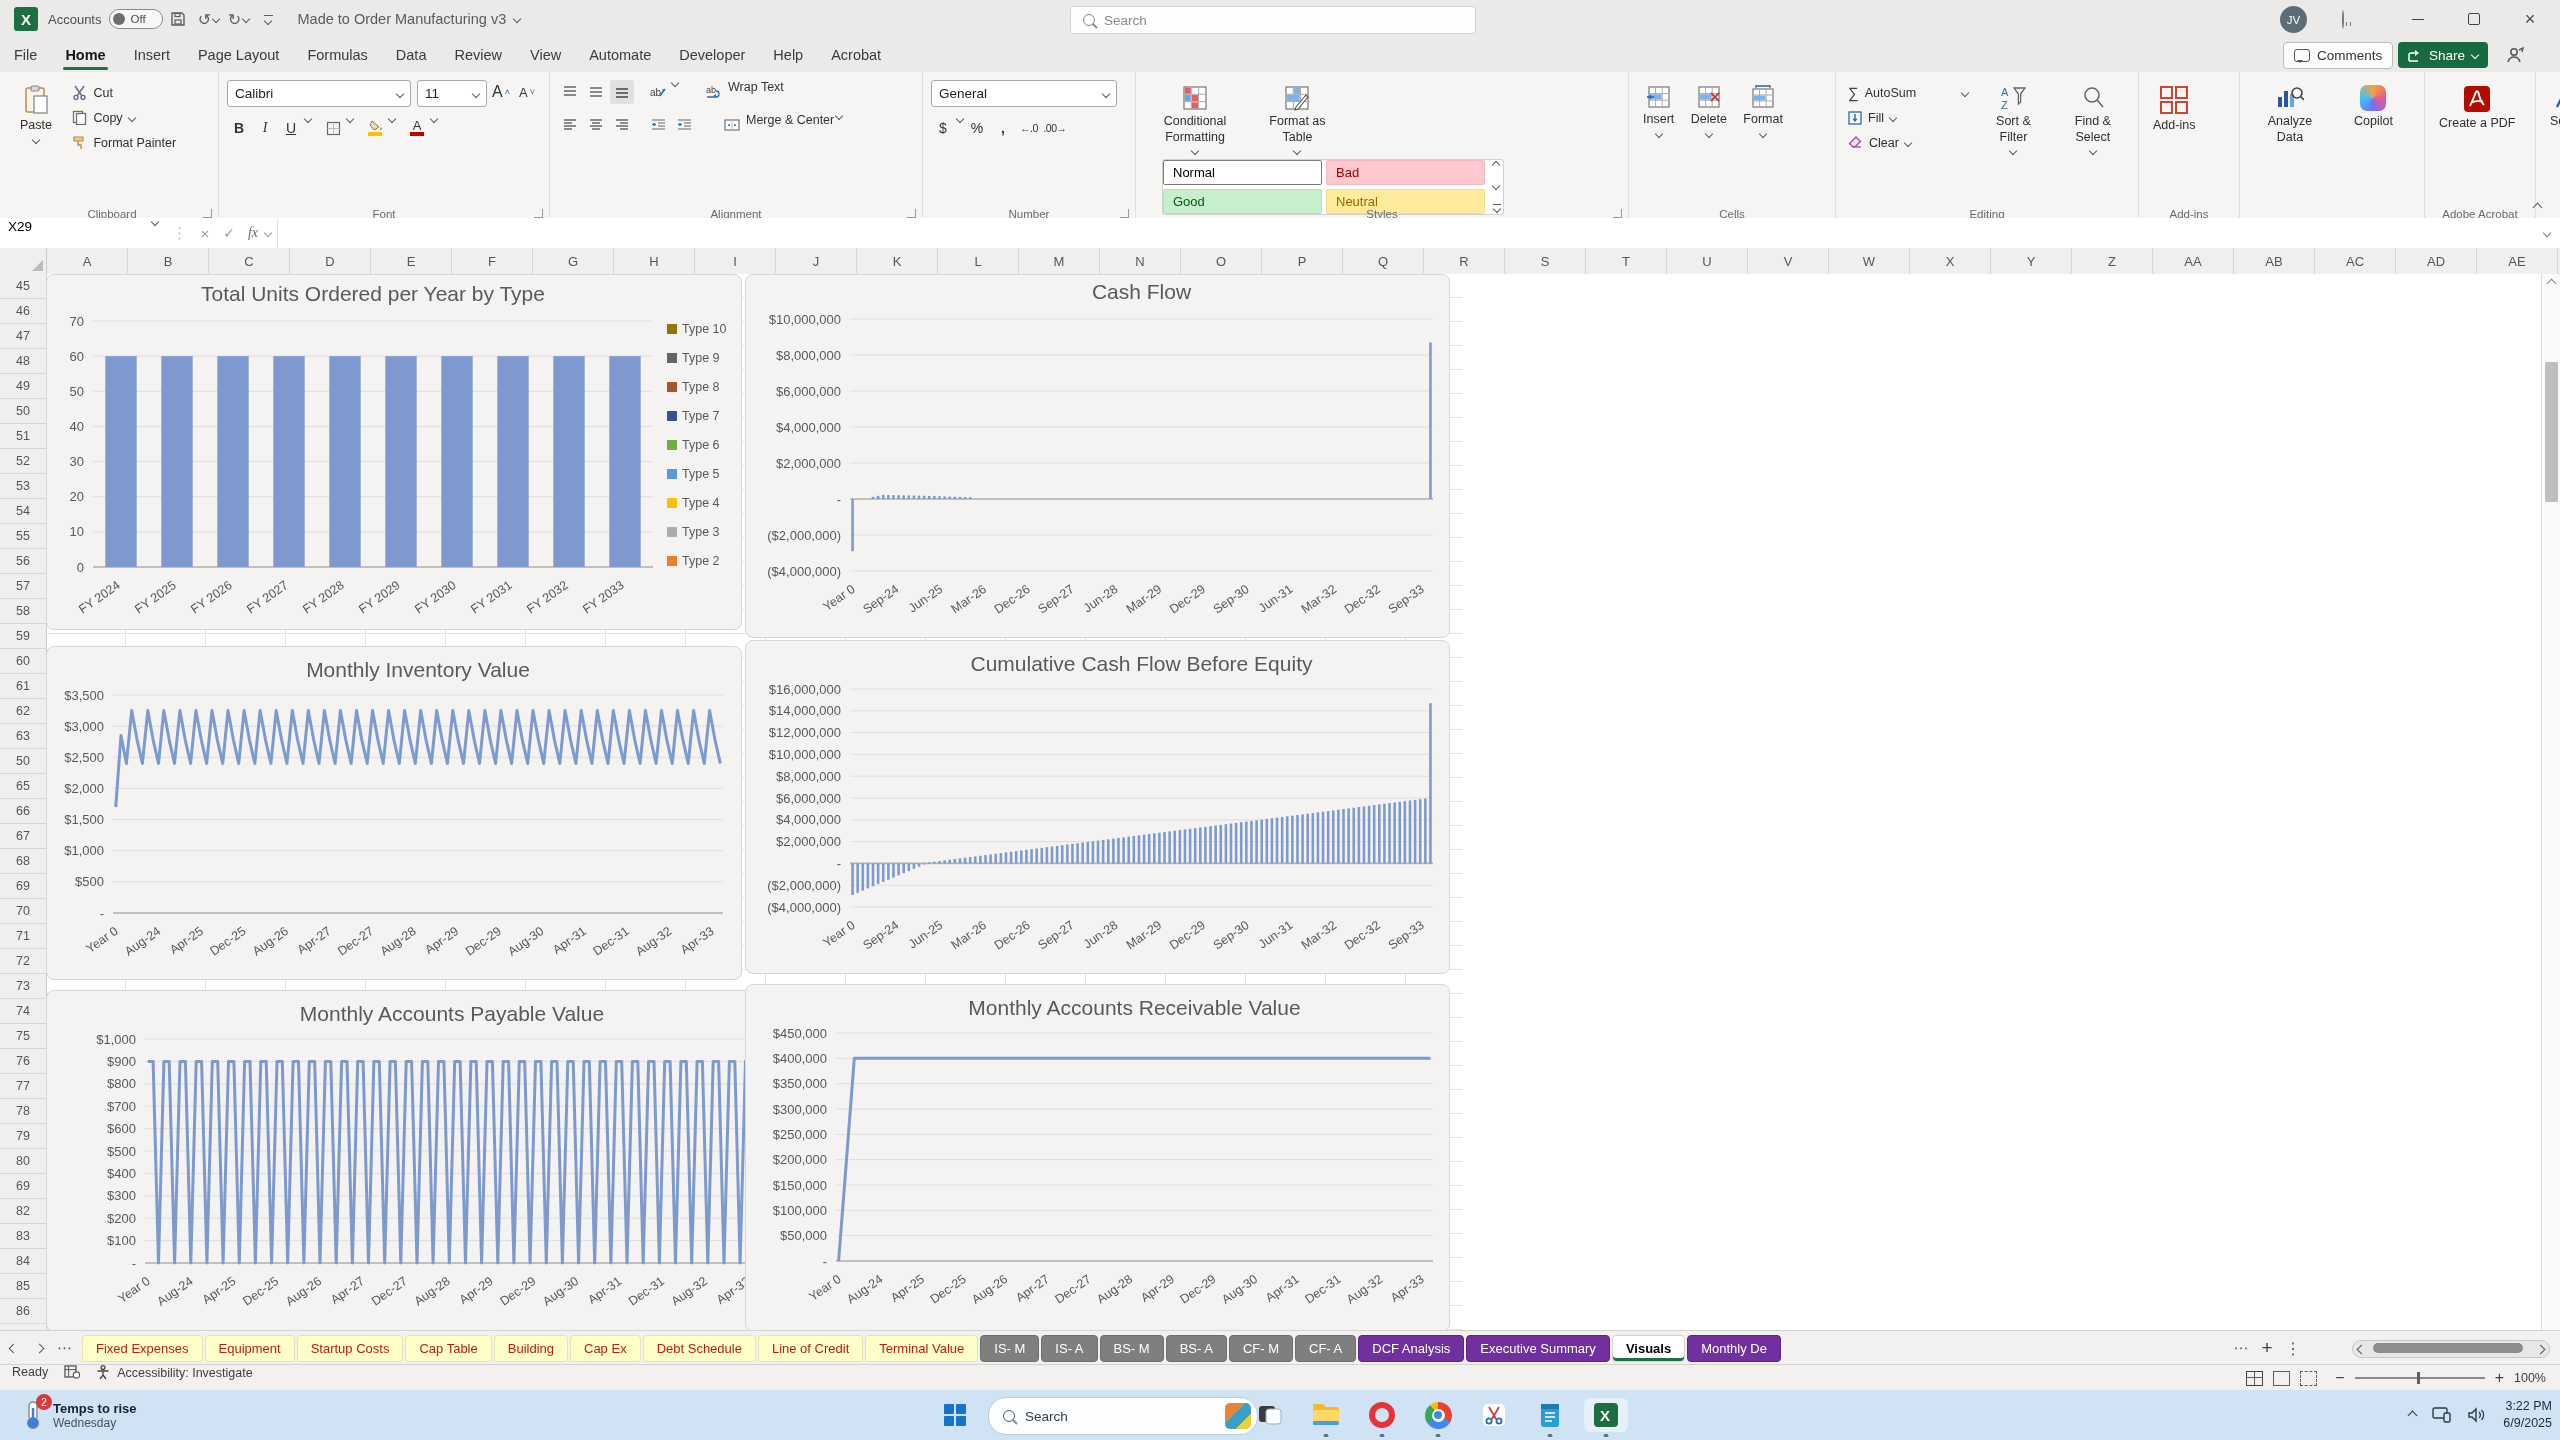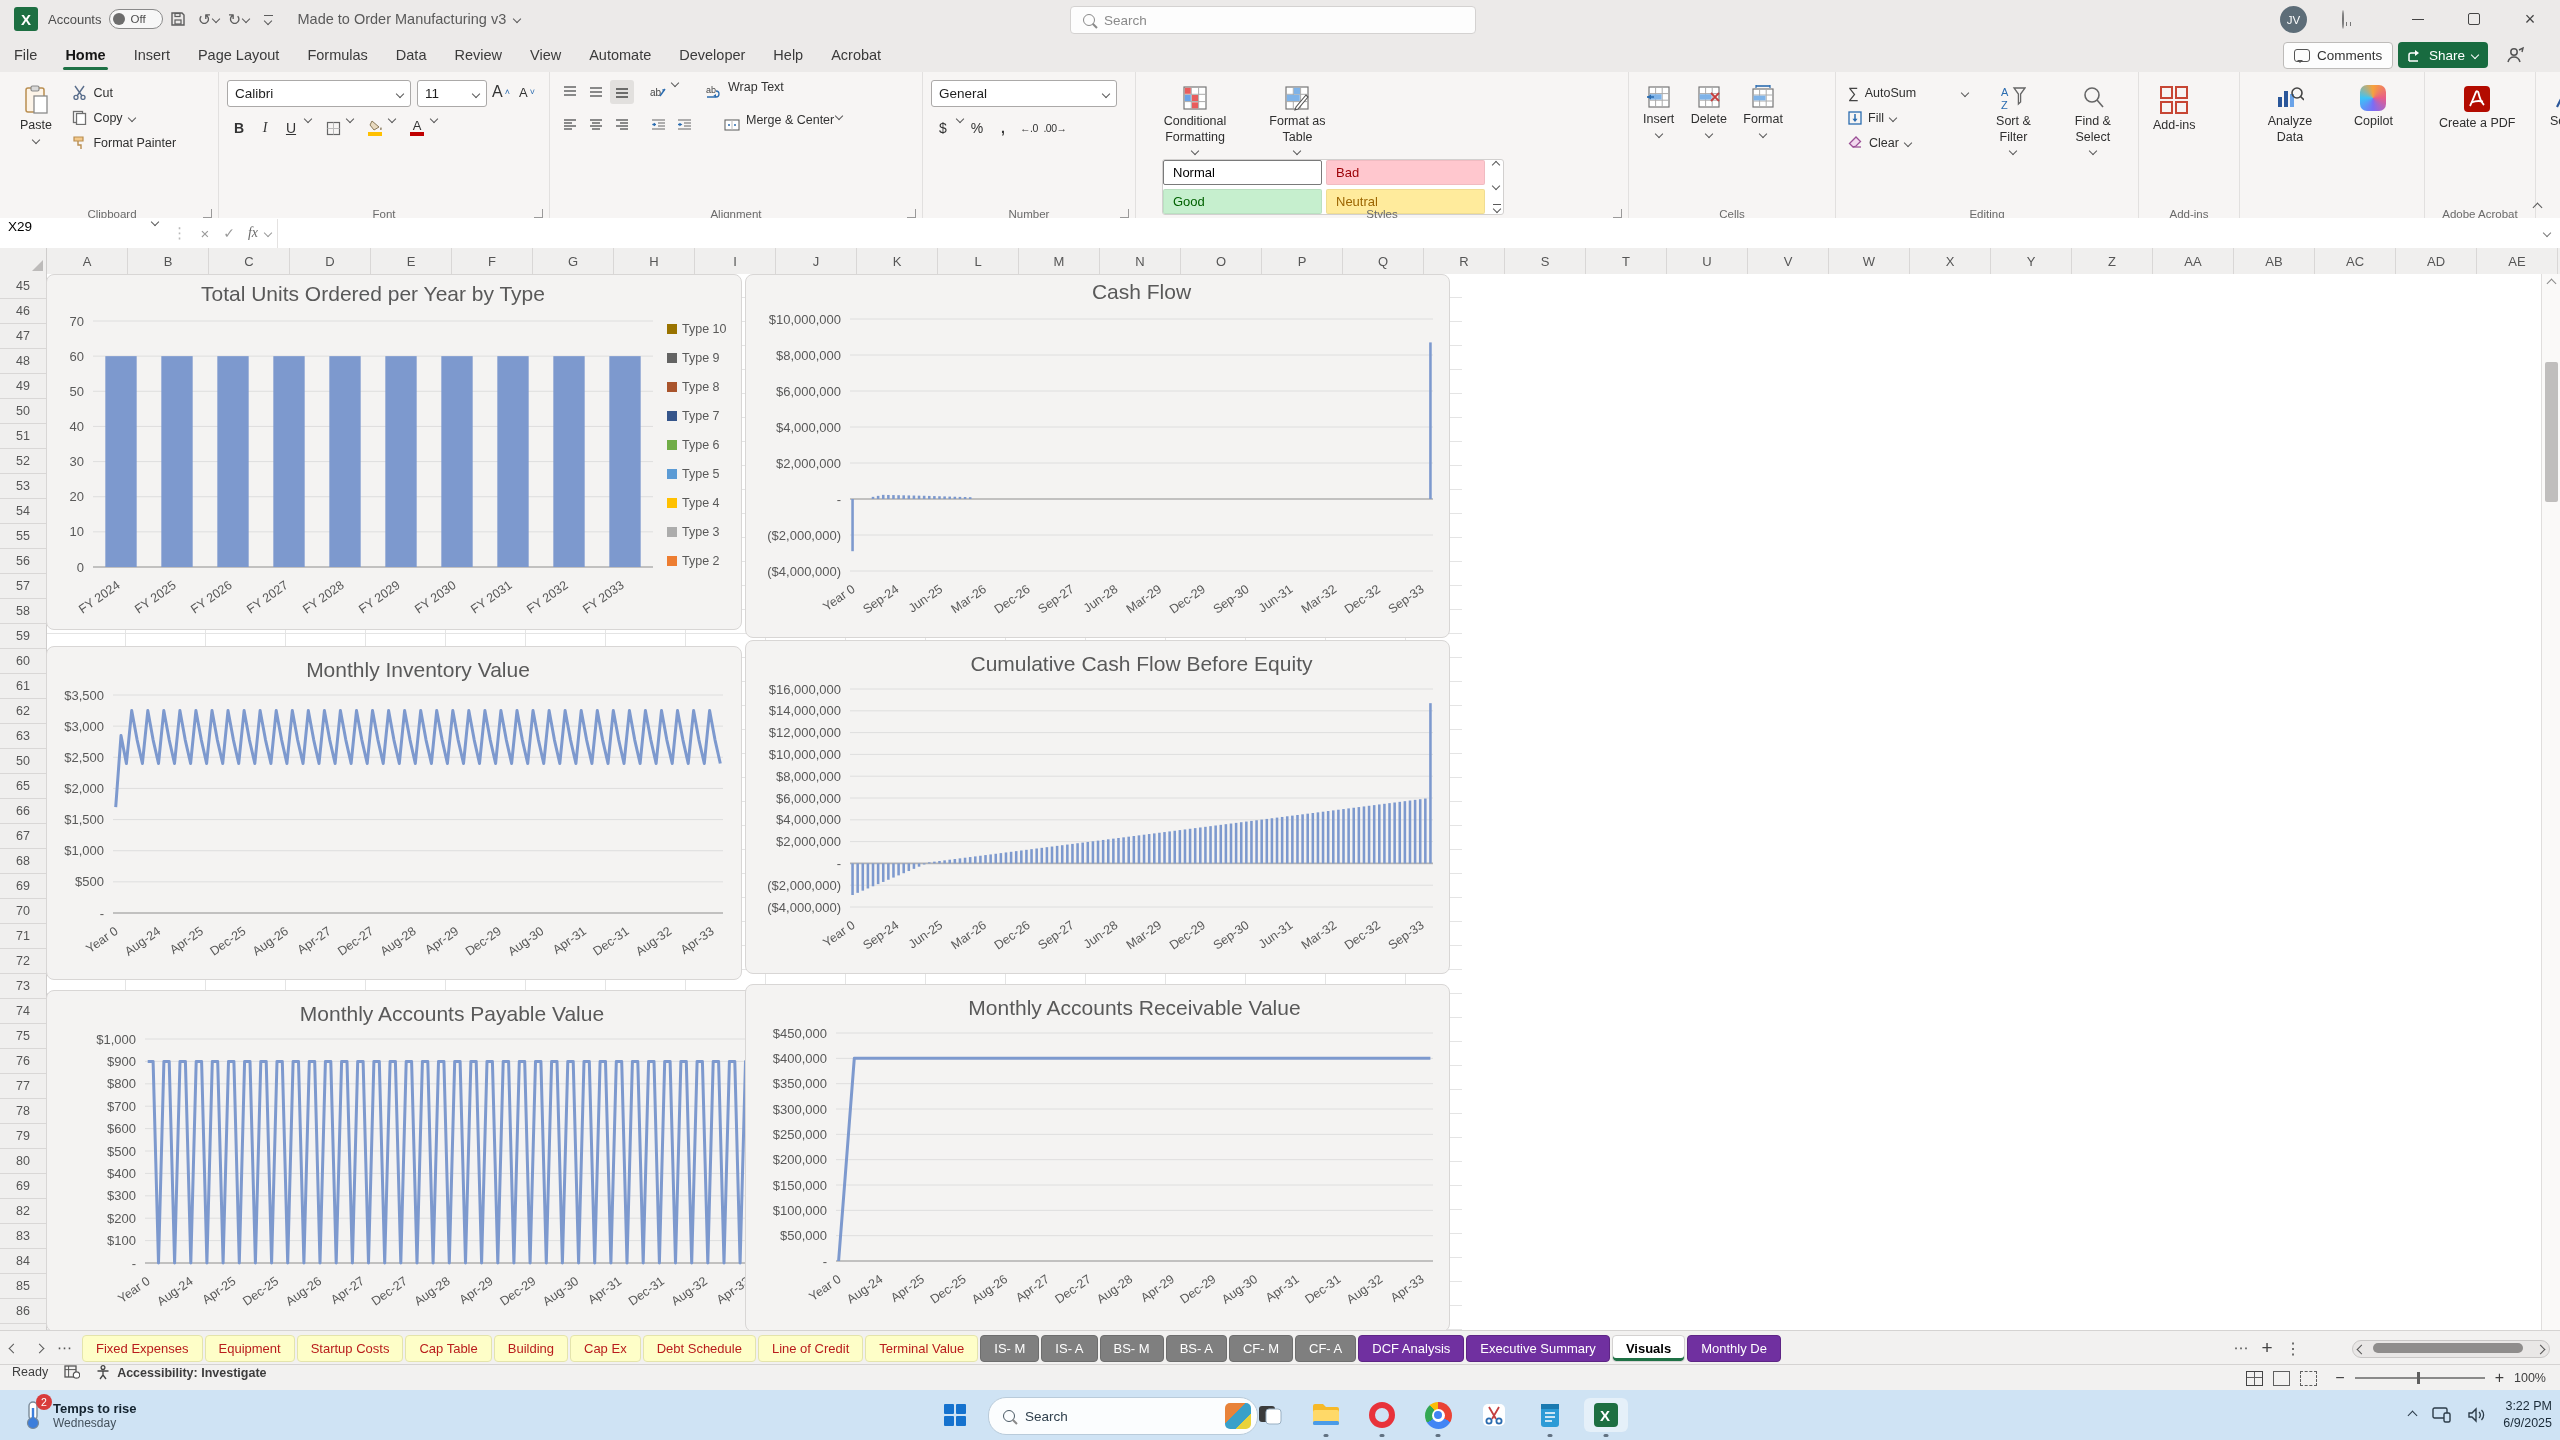--- a/index.html
+++ b/index.html
@@ -1100,21 +1100,21 @@
           <rect x="1" y="1" width="11" height="11" fill="none" stroke="#555" stroke-width="1.3"></rect>
           <path d="M1 4.6h11M4.6 1v11" stroke="#555" stroke-width="1"></path>
           <circle cx="12.5" cy="10" r="3.2" fill="#fff" stroke="#555" stroke-width="1.2"></circle>
         </svg>
     </span>
     <span class="sdiv">
       <svg class="ic" width="14" height="15" viewBox="0 0 14 15">
           <circle cx="7" cy="2.6" r="1.9" fill="none" stroke="#444" stroke-width="1.3"></circle>
           <path d="M1.5 6h11M7 6v4M7 10l-3 4M7 10l3 4" fill="none" stroke="#444" stroke-width="1.3"></path>
         </svg>
-      <span style="font-weight:700">Accessibility: Investigate</span>
+      <span style="font-weight:400">Accessibility: Investigate</span>
     </span>
     <div id="zoomctl">
       <span class="vicon" style="background:linear-gradient(#5f5f5f 0 0) 50% 0/1.4px 100% no-repeat,linear-gradient(#5f5f5f 0 0) 0 50%/100% 1.4px no-repeat;border-color:#444"></span>
       <span class="vicon"></span>
       <span class="vicon" style="border-style:dashed"></span>
       <span style="font-size:16px;margin-left:8px">−</span>
       <span id="zslider"></span>
       <span style="font-size:16px">+</span>
       <span>100%</span>
     </div>

